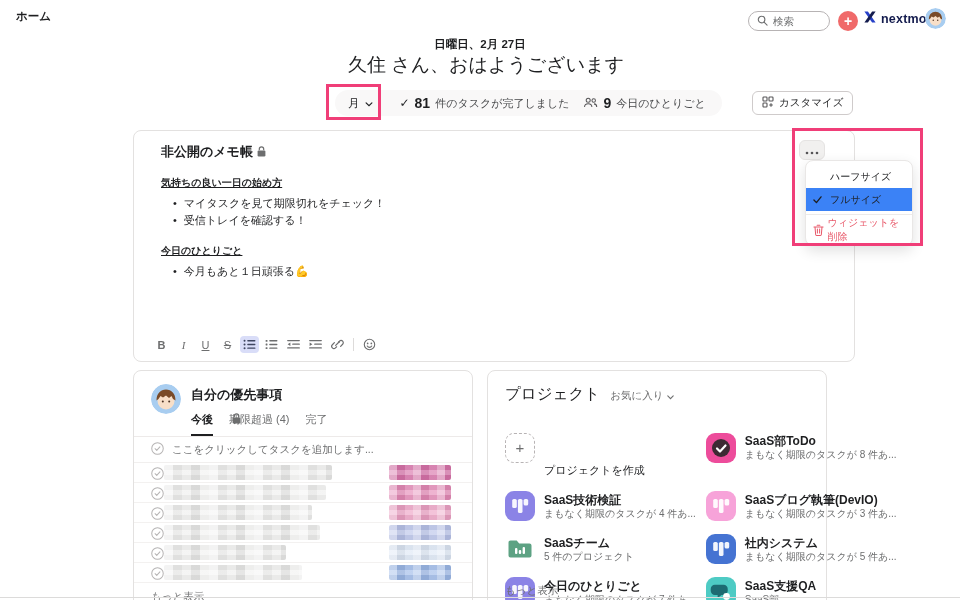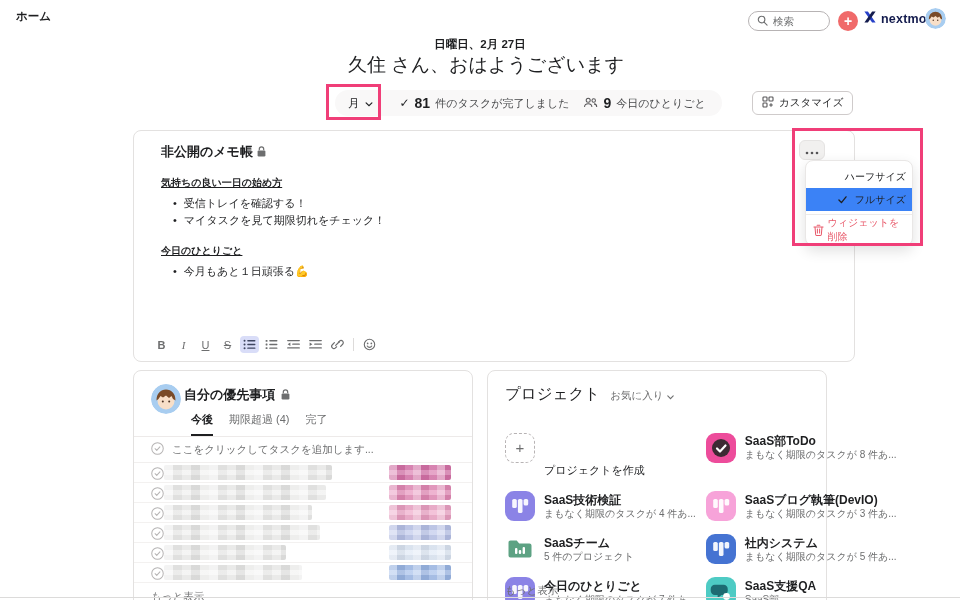--- a/index.html
+++ b/index.html
@@ -59,36 +59,36 @@
   .tb-icon { width:19px; height:17px; display:flex; align-items:center; justify-content:center;
     color:#6d6e6f; font-size:11px; border-radius:4px; }
   .tb-icon.active { background:#d9ddf8; color:#3f4660; }
   .tb-sep { width:1px; height:13px; background:#dddbda; margin:0 3px; }
   .tb-b { font-weight:700; } .tb-i { font-style:italic; font-family:"Liberation Serif",serif; }
   .tb-u { text-decoration:underline; } .tb-s { text-decoration:line-through; }
 
   
   .menu-popup { position:absolute; left:805px; top:160px; width:108px; background:#fff; border:1px solid #e9e7e6;
     border-radius:8px; box-shadow:0 5px 14px rgba(0,0,0,.12); padding:4px 0; z-index:40; }
-  .menu-item { display:flex; align-items:center; height:23px; padding:0 6px 0 7px; font-size:10px; color:#1e1f21;justify-content:flex-end; }
+  .menu-item { display:flex; align-items:center; height:23px; padding:0 6px 0 7px; font-size:10px; color:#1e1f21; }
   .menu-item .mi-icon { width:17px; display:flex; align-items:center; }
   .menu-item.checked { background:#3b82f6; }
   .menu-item.danger { color:#e8596a; }
   .menu-sep { border-top:1px solid #eceae9; margin:3px 0; }
 
   
   .annotate { position:absolute; border:3px solid #f03e78; z-index:70; pointer-events:none; }
   .annotate-period { left:326px; top:84px; width:55px; height:36px; }
   .annotate-menu { left:792px; top:128px; width:131px; height:118px; }
 
   
   .pri-card { left:133px; top:370px; width:340px; height:240px; }
   .pri-header { position:relative; height:66px; border-bottom:1px solid #edeae9; }
   .pri-avatar { position:absolute; left:17px; top:13px; width:30px; height:30px; border-radius:50%; overflow:hidden; }
-  .pri-title-row { position:absolute; left:50px; top:15px; display:flex; align-items:center; gap:6px; }
+  .pri-title-row { position:absolute; left:57px; top:15px; display:flex; align-items:center; gap:6px;flex-direction:column; }
   .pri-title { font-size:13px; font-weight:700; }
   .pri-tabs { position:absolute; left:57px; bottom:0; display:flex; gap:16px; }
   .pri-tab { font-size:11px; color:#6d6e6f; padding-bottom:7px; border-bottom:2px solid transparent; }
   .pri-tab.active { color:#1e1f21; font-weight:700; border-bottom-color:#1e1f21; }
   .add-task-row { display:flex; align-items:center; gap:8px; padding:5px 16px 5px 17px;
     border-bottom:1px solid #f1efee; color:#6d6e6f; font-size:10.5px; }
   .task-row { position:relative; height:20px; border-bottom:1px solid #f3f1f0; }
   .task-row .tr-icon { position:absolute; left:17px; top:3px; }
   .mosaic { background-color:#ececeb;
     background-image:
@@ -221,24 +221,24 @@
               <circle cx="7" cy="2" r="1.3"></circle>
               <circle cx="12" cy="2" r="1.3"></circle>
             </g>
           </svg>
       </span>
     </div>
     <div class="note-body" id="note-body">
         <div class="note-heading">気持ちの良い一日の始め方</div>
         <ul class="note-list">
           <li>
-            <span>受信トレイを確認する！</span>
+            <span>マイタスクを見て期限切れをチェック！</span>
           </li>
           <li>
-            <span>マイタスクを見て期限切れをチェック！</span>
+            <span>受信トレイを確認する！</span>
           </li>
         </ul>
         <div class="note-heading">今日のひとりごと</div>
         <ul class="note-list">
           <li>
             <span>今月もあと１日頑張る💪</span>
           </li>
         </ul>
       </div>
     <div class="note-toolbar" id="note-toolbar">

